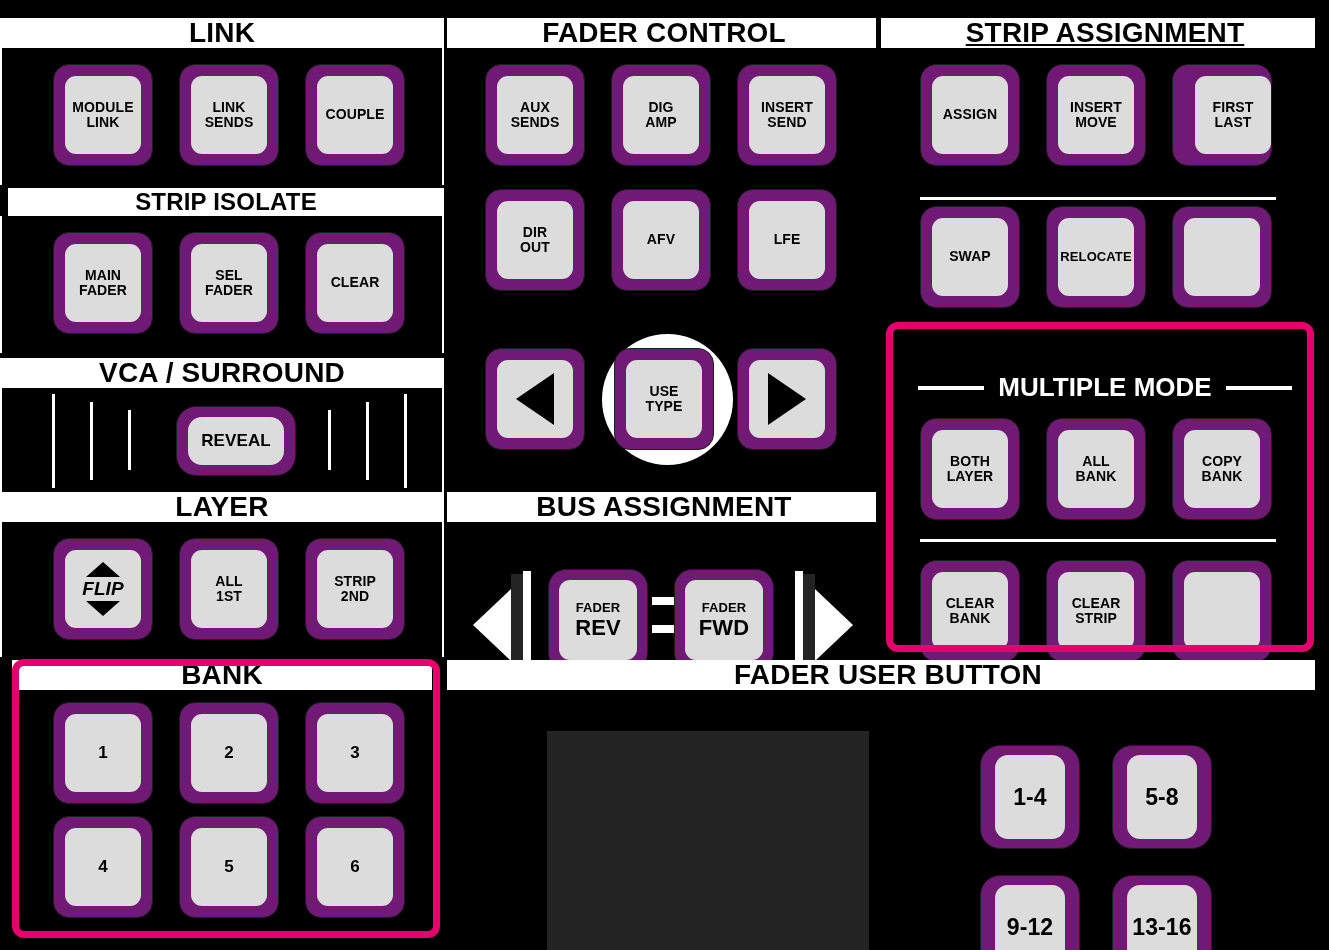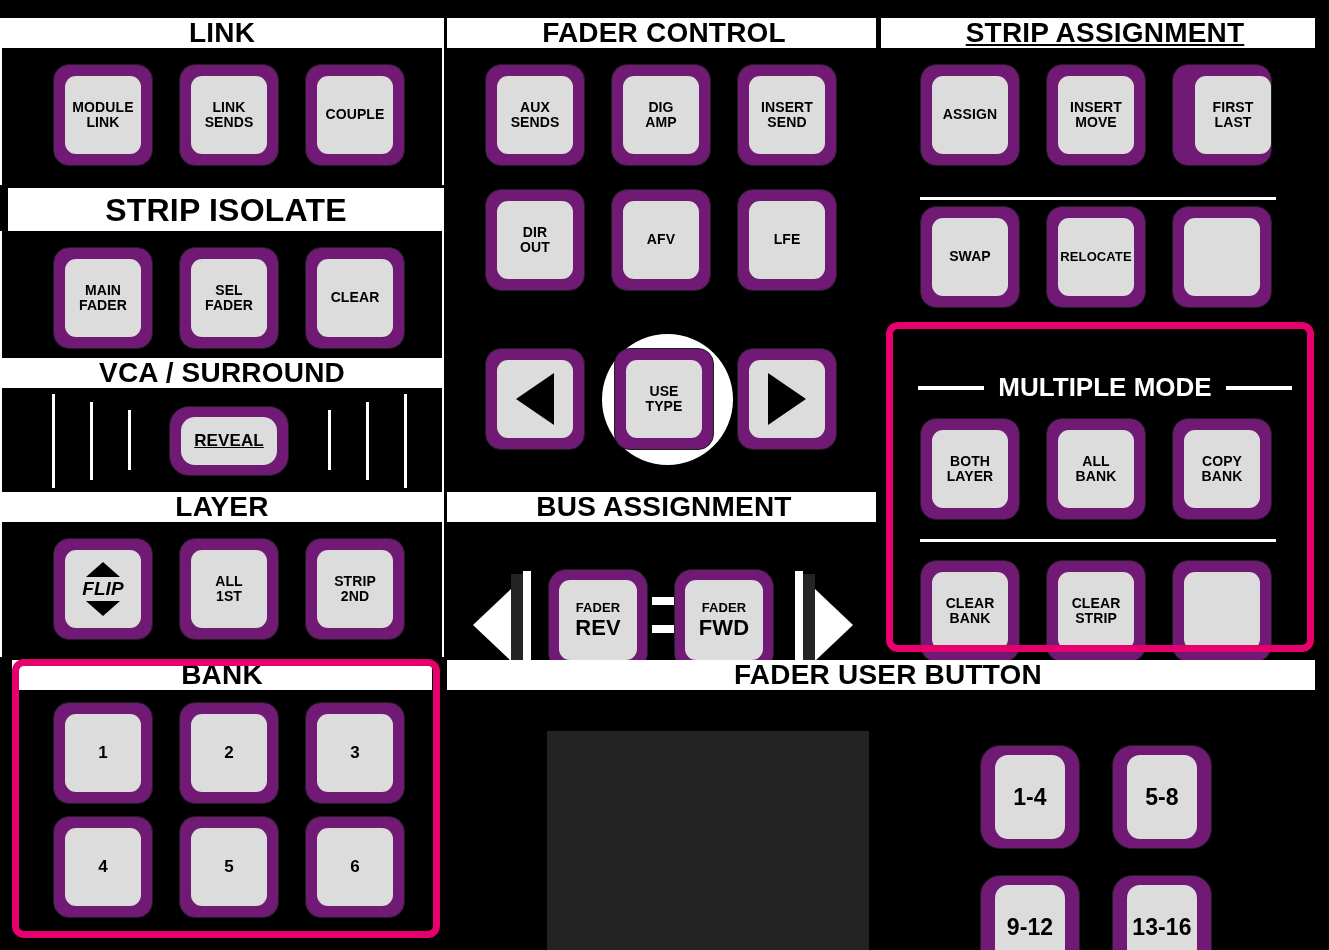--- a/index.html
+++ b/index.html
@@ -179,21 +179,21 @@
         </div>
         <div class="key k-std" style="left:305px;top:16px;">
           <div class="cap">
             <span>COUPLE</span>
           </div>
         </div>
       </div>
     </div>
 
     <div class="section" style="top:188px;height:167px;">
-      <div class="sect-header" style="height:43px;font-size:32px;margin-left:8px;">STRIP ISOLATE</div>
+      <div class="sect-header" style="height:28px;font-size:24px;margin-left:8px;">STRIP ISOLATE</div>
       <div class="sect-body" style="height:137px;">
         <div class="sect-inner-bar" style="left:0;"></div>
         <div class="sect-inner-bar" style="right:0;"></div>
 
         <div class="key k-std" style="left:53px;top:16px;">
           <div class="cap">
             <span>MAIN</span>
             <span>FADER</span>
           </div>
         </div>
@@ -214,21 +214,21 @@
     <div class="section" style="top:358px;height:134px;">
       <div class="sect-header" style="height:30px;font-size:28px;">VCA / SURROUND</div>
       <div class="sect-body" style="height:104px;">
         <div class="sect-inner-bar" style="left:0;"></div>
         <div class="sect-inner-bar" style="right:0;"></div>
 
         <div class="kseparator" style="left:52px;top:6px;height:94px;"></div>
         <div class="kseparator" style="left:90px;top:14px;height:78px;"></div>
         <div class="kseparator" style="left:128px;top:22px;height:60px;"></div>
 
-        <div class="key k-reveal" style="left:169px;top:18px;text-decoration:underline;">
+        <div class="key k-reveal" style="left:176px;top:18px;">
           <div class="cap">
             <span>REVEAL</span>
           </div>
         </div>
 
         <div class="kseparator" style="left:328px;top:22px;height:60px;"></div>
         <div class="kseparator" style="left:366px;top:14px;height:78px;"></div>
         <div class="kseparator" style="left:404px;top:6px;height:94px;"></div>
       </div>
     </div>

